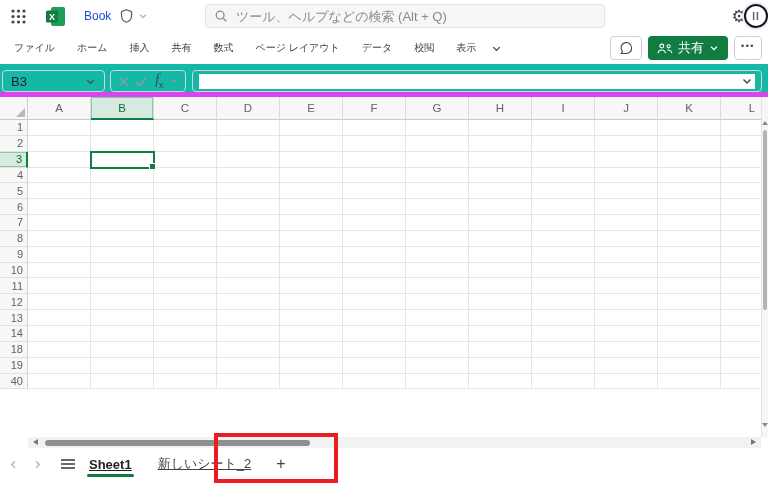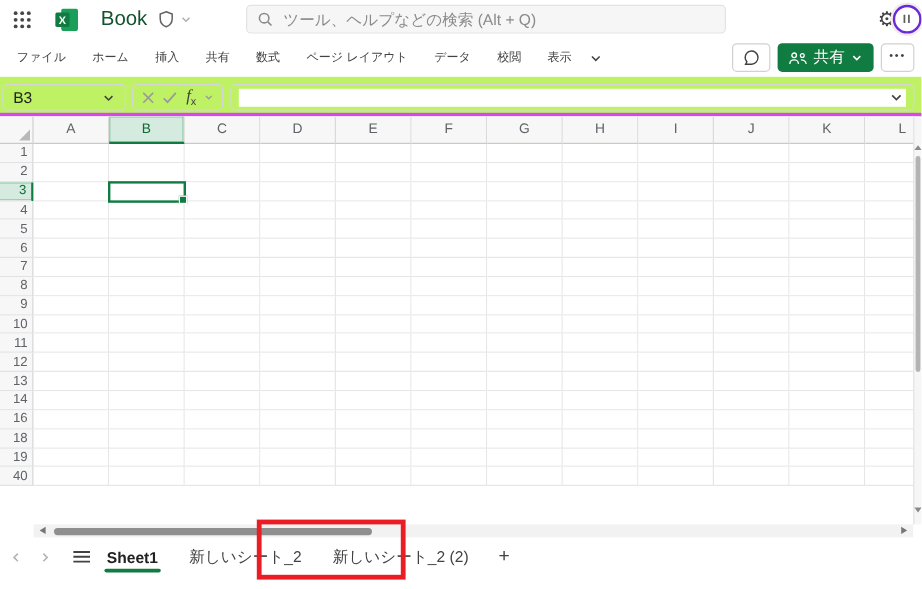--- a/index.html
+++ b/index.html
@@ -3,43 +3,43 @@
 <meta charset="utf-8">
 <style>
   * { box-sizing: border-box; margin: 0; padding: 0; }
   html, body { width: 768px; height: 491px; overflow: hidden; }
   body { font-family: "Liberation Sans", sans-serif; background: #fff; position: relative; color: #424242; }
 
   
   .topbar { position: absolute; top: 0; left: 0; right: 0; height: 32px; background: #fff; display: flex; align-items: center; }
   .waffle { width: 32px; height: 32px; display: flex; align-items: center; justify-content: center; margin-left: 2px; cursor: pointer; }
   .excel-logo { margin-left: 12px; display: flex; align-items: center; }
-  .app-title { margin-left: 18px; font-size: 17px; color: #14532d; }
+  .app-title { margin-left: 18px; font-size: 12px; color: #1d4ed8; }
   .shield { margin-left: 8px; display: flex; align-items: center; }
   .tiny-chev { margin-left: 4px; display: flex; align-items: center; }
   .searchbox { position: absolute; left: 205px; top: 4px; width: 400px; height: 24px; background: #f6f6f6; border: 1px solid #e3e3e3; border-radius: 4px; display: flex; align-items: center; padding: 0 8px; }
   .searchbox svg { flex: none; }
   .searchbox input { border: none; outline: none; background: transparent; font-size: 13px; margin-left: 8px; width: 100%; font-family: "Liberation Sans", sans-serif; color: #7f1d1d; }
   .searchbox input::placeholder { color: #8a8a8a; }
   .gear { position: absolute; left: 726px; top: 0; width: 26px; height: 32px; display: flex; align-items: center; justify-content: center; font-size: 17px; color: #424242; cursor: pointer; }
-  .avatar { position: absolute; left: 744px; top: 4px; width: 24px; height: 24px; border: 2px solid #6d28d9; border-radius: 50%; box-shadow: 0 0 0 2px #ededed; display: flex; align-items: center; justify-content: center; font-size: 10px; font-weight: bold; color: #5f5f5f; letter-spacing: 1px; background: #fff; }
+  .avatar { position: absolute; left: 744px; top: 4px; width: 24px; height: 24px; border: 2px solid #0f172a; border-radius: 50%; box-shadow: 0 0 0 2px #ededed; display: flex; align-items: center; justify-content: center; font-size: 10px; font-weight: bold; color: #5f5f5f; letter-spacing: 1px; background: #fff; }
 
   
   .menubar { position: absolute; top: 32px; left: 0; right: 0; height: 32px; background: #fff; display: flex; align-items: center; }
   .menu-tabs { display: flex; align-items: center; margin-left: 3px; }
   .menu-tab { padding: 0 11px; font-size: 10px; color: #424242; height: 32px; display: flex; align-items: center; cursor: pointer; white-space: nowrap; }
   .ribbon-chev { display: flex; align-items: center; padding: 0 4px; cursor: pointer; }
   .menu-right { position: absolute; right: 6px; top: 4px; display: flex; align-items: center; gap: 6px; }
   .btn-outline { height: 24px; background: #fff; border: 1px solid #d1d1d1; border-radius: 4px; display: flex; align-items: center; justify-content: center; cursor: pointer; }
   .comment-btn { width: 32px; }
   .more-btn { width: 28px; font-size: 9px; letter-spacing: 1.5px; color: #424242; padding-bottom: 4px; }
   .share-btn { height: 24px; background: #107C41; border-radius: 4px; color: #fff; display: flex; align-items: center; gap: 5px; padding: 0 9px; font-size: 13px; cursor: pointer; }
 
   
-  .formulabar { position: absolute; top: 64px; left: 0; right: 0; height: 33px; background: #bef264; border-bottom: 3px solid #d946ef; }
+  .formulabar { position: absolute; top: 64px; left: 0; right: 0; height: 33px; background: #14b8a6; border-bottom: 5px solid #d946ef; }
   .namebox { position: absolute; left: 2px; top: 6px; width: 103px; height: 22px; border: 1px solid #d6d6d6; border-radius: 4px; display: flex; align-items: center; padding: 0 8px; font-size: 13px; color: #242424; cursor: pointer; }
   .namebox .nb-chev { margin-left: auto; display: flex; }
   .fxgroup { position: absolute; left: 110px; top: 6px; width: 76px; height: 22px; border: 1px solid #d6d6d6; border-radius: 4px; display: flex; align-items: center; justify-content: space-evenly; }
   .fxgroup .g-icon { display: flex; align-items: center; cursor: pointer; }
   .fx-label { font-size: 12.5px; color: #424242; cursor: pointer; }
   .fx-label i { font-family: "Liberation Serif", serif; font-size: 14px; }
   .fx-label sub { font-size: 9px; }
   .formula-input { position: absolute; left: 192px; top: 6px; width: 570px; height: 22px; border: 1px solid #d6d6d6; border-radius: 4px; display: flex; align-items: center; padding: 0 6px; }
   .formula-input input { border: none; outline: none; width: 100%; font-size: 13px; font-family: "Liberation Sans", sans-serif; }
   .fb-expand { position: absolute; right: 8px; top: 0; bottom: 0; display: flex; align-items: center; cursor: pointer; }
@@ -68,21 +68,21 @@
   .h-thumb { position: absolute; left: 17px; top: 2.5px; width: 265px; height: 6px; background: #8f8f8f; border-radius: 3px; cursor: grab; }
   .h-right { position: absolute; right: 5px; top: 2px; width: 0; height: 0; border-top: 3.5px solid transparent; border-bottom: 3.5px solid transparent; border-left: 5px solid #767676; cursor: pointer; }
 
   
   .sheetbar { position: absolute; top: 448px; left: 0; right: 0; height: 32px; background: #fff; display: flex; align-items: center; font-size: 13px; }
   .nav-chev { display: flex; align-items: center; cursor: default; }
   .nav-chev.left { margin-left: 8px; }
   .nav-chev.right { margin-left: 13px; }
   .hamburger { margin-left: 18px; margin-right: 1px; display: flex; align-items: center; cursor: pointer; }
   .sheet-tabs { display: flex; align-items: center; height: 100%; }
-  .sheet-tab { position: relative; height: 100%; display: flex; align-items: center; padding: 0 13px; color: #424242; cursor: pointer; white-space: nowrap; }
+  .sheet-tab { position: relative; height: 100%; display: flex; align-items: center; padding: 0 13px; color: #424242; cursor: pointer; white-space: nowrap; text-decoration: underline; }
   .sheet-tab.active { font-weight: bold; color: #222; }
   .sheet-tab.active::after { content: ""; position: absolute; left: 11px; right: 11px; bottom: 3px; height: 3px; background: #107C41; border-radius: 2px; }
   .add-sheet { margin-left: 6px; font-size: 16px; color: #424242; cursor: pointer; padding: 0 6px; }
 
   
   .annotation-box { position: absolute; left: 214px; top: 433px; width: 124px; height: 50px; border: 4px solid #EC1C24; z-index: 9; pointer-events: none; }
 </style>
 </head>
 <body>
 
@@ -435,35 +435,20 @@
           <div class="cell"></div>
           <div class="cell"></div>
           <div class="cell"></div>
           <div class="cell"></div>
           <div class="cell"></div>
           <div class="cell"></div>
           <div class="cell"></div>
           <div class="cell"></div>
         </div>
         <div class="body-row">
-          <div class="row-hdr">16</div>
-          <div class="cell"></div>
-          <div class="cell"></div>
-          <div class="cell"></div>
-          <div class="cell"></div>
-          <div class="cell"></div>
-          <div class="cell"></div>
-          <div class="cell"></div>
-          <div class="cell"></div>
-          <div class="cell"></div>
-          <div class="cell"></div>
-          <div class="cell"></div>
-          <div class="cell"></div>
-        </div>
-        <div class="body-row">
           <div class="row-hdr">18</div>
           <div class="cell"></div>
           <div class="cell"></div>
           <div class="cell"></div>
           <div class="cell"></div>
           <div class="cell"></div>
           <div class="cell"></div>
           <div class="cell"></div>
           <div class="cell"></div>
           <div class="cell"></div>
@@ -531,20 +516,19 @@
     <span class="hamburger">
       <svg width="14" height="12" viewBox="0 0 14 12" stroke="#424242" stroke-width="1.6">
           <line x1="0" y1="2" x2="14" y2="2"></line>
           <line x1="0" y1="6" x2="14" y2="6"></line>
           <line x1="0" y1="10" x2="14" y2="10"></line>
         </svg>
     </span>
     <div class="sheet-tabs">
         <div class="sheet-tab active">Sheet1</div>
         <div class="sheet-tab">新しいシート_2</div>
-        <div class="sheet-tab">新しいシート_2 (2)</div>
       </div>
     <span class="add-sheet">+</span>
   </div>
 
   <div class="annotation-box"></div>
 
 </div>
 
 </body></html>

